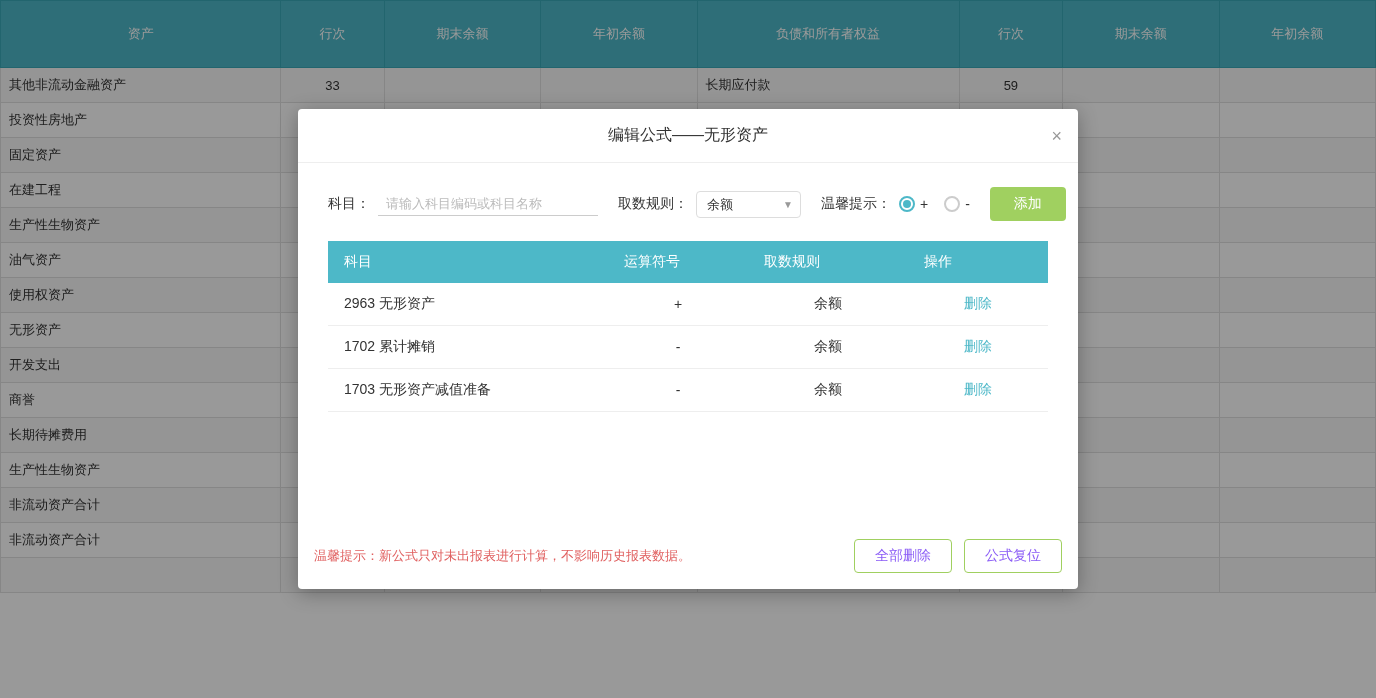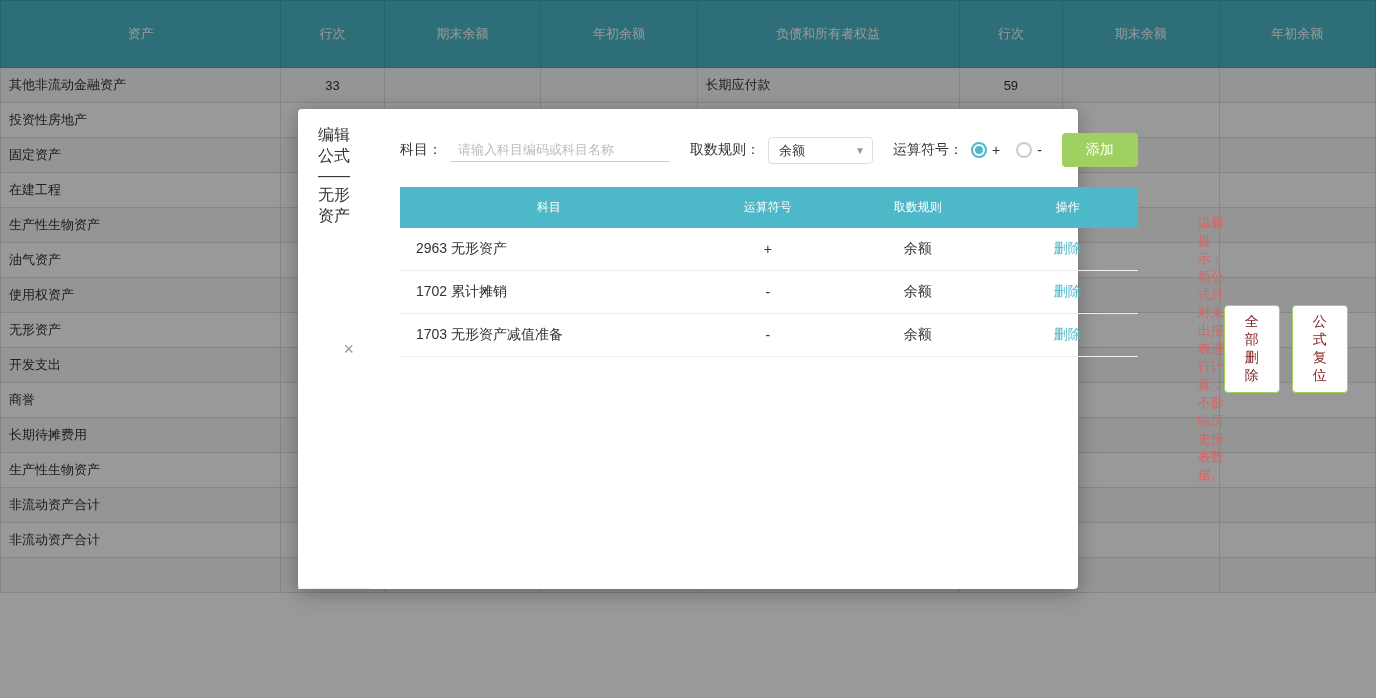--- a/index.html
+++ b/index.html
@@ -58,20 +58,21 @@
     }
 
     
     .modal {
       background: #fff;
       border-radius: 4px;
       width: 780px;
       min-height: 480px;
       box-shadow: 0 4px 20px rgba(0,0,0,0.3);
       display: flex;
+      flex-direction: column;
       position: relative;
     }
 
     .modal-header {
       padding: 16px 20px;
       border-bottom: 1px solid #eee;
       text-align: center;
       font-size: 16px;
       color: #333;
       font-weight: 500;
@@ -211,23 +212,23 @@
     .data-table {
       width: 100%;
       border-collapse: collapse;
       margin-bottom: 16px;
     }
 
     .data-table th {
       background: #4db8c8;
       color: #fff;
       padding: 12px 16px;
-      text-align: center;
+      text-align: left;
       font-weight: normal;
-      font-size: 12px;
+      font-size: 14px;
     }
 
     .data-table td {
       padding: 12px 16px;
       text-align: center;
       border-bottom: 1px solid #eee;
       font-size: 14px;
       color: #333;
     }
 
@@ -242,40 +243,40 @@
     .btn-delete {
       color: #4db8c8;
       background: none;
       border: none;
       cursor: pointer;
       font-size: 14px;
     }
 
     
     .modal-footer {
-      padding: 16px 30px;
+      padding: 16px 16px;
       display: flex;
       align-items: center;
       justify-content: space-between;
     }
 
     .tip-text {
       color: #e06060;
       font-size: 13px;
     }
 
     .footer-buttons {
       display: flex;
       gap: 12px;
     }
 
     .btn-outline {
       background: #fff;
       border: 1px solid #a0d060;
-      color: #7f1d1d;
+      color: #8b5cf6;
       border-radius: 4px;
       padding: 7px 20px;
       font-size: 14px;
       cursor: pointer;
     }
 
     
     .left-col {
       text-align: left !important;
       padding-left: 8px !important;
@@ -476,21 +477,21 @@
             <select class="form-select">
               <option>余额</option>
               <option>借方发生额</option>
               <option>贷方发生额</option>
             </select>
             <span class="select-arrow">▼</span>
           </div>
         </div>
 
         <div class="form-group">
-          <span class="form-label">运算符号：</span>
+          <span class="form-label">温馨提示：</span>
           <div class="radio-group">
             <label class="radio-item">
               <div class="radio-circle checked"></div>
               <span class="radio-text">+</span>
             </label>
             <label class="radio-item">
               <div class="radio-circle unchecked"></div>
               <span class="radio-text">-</span>
             </label>
           </div>

